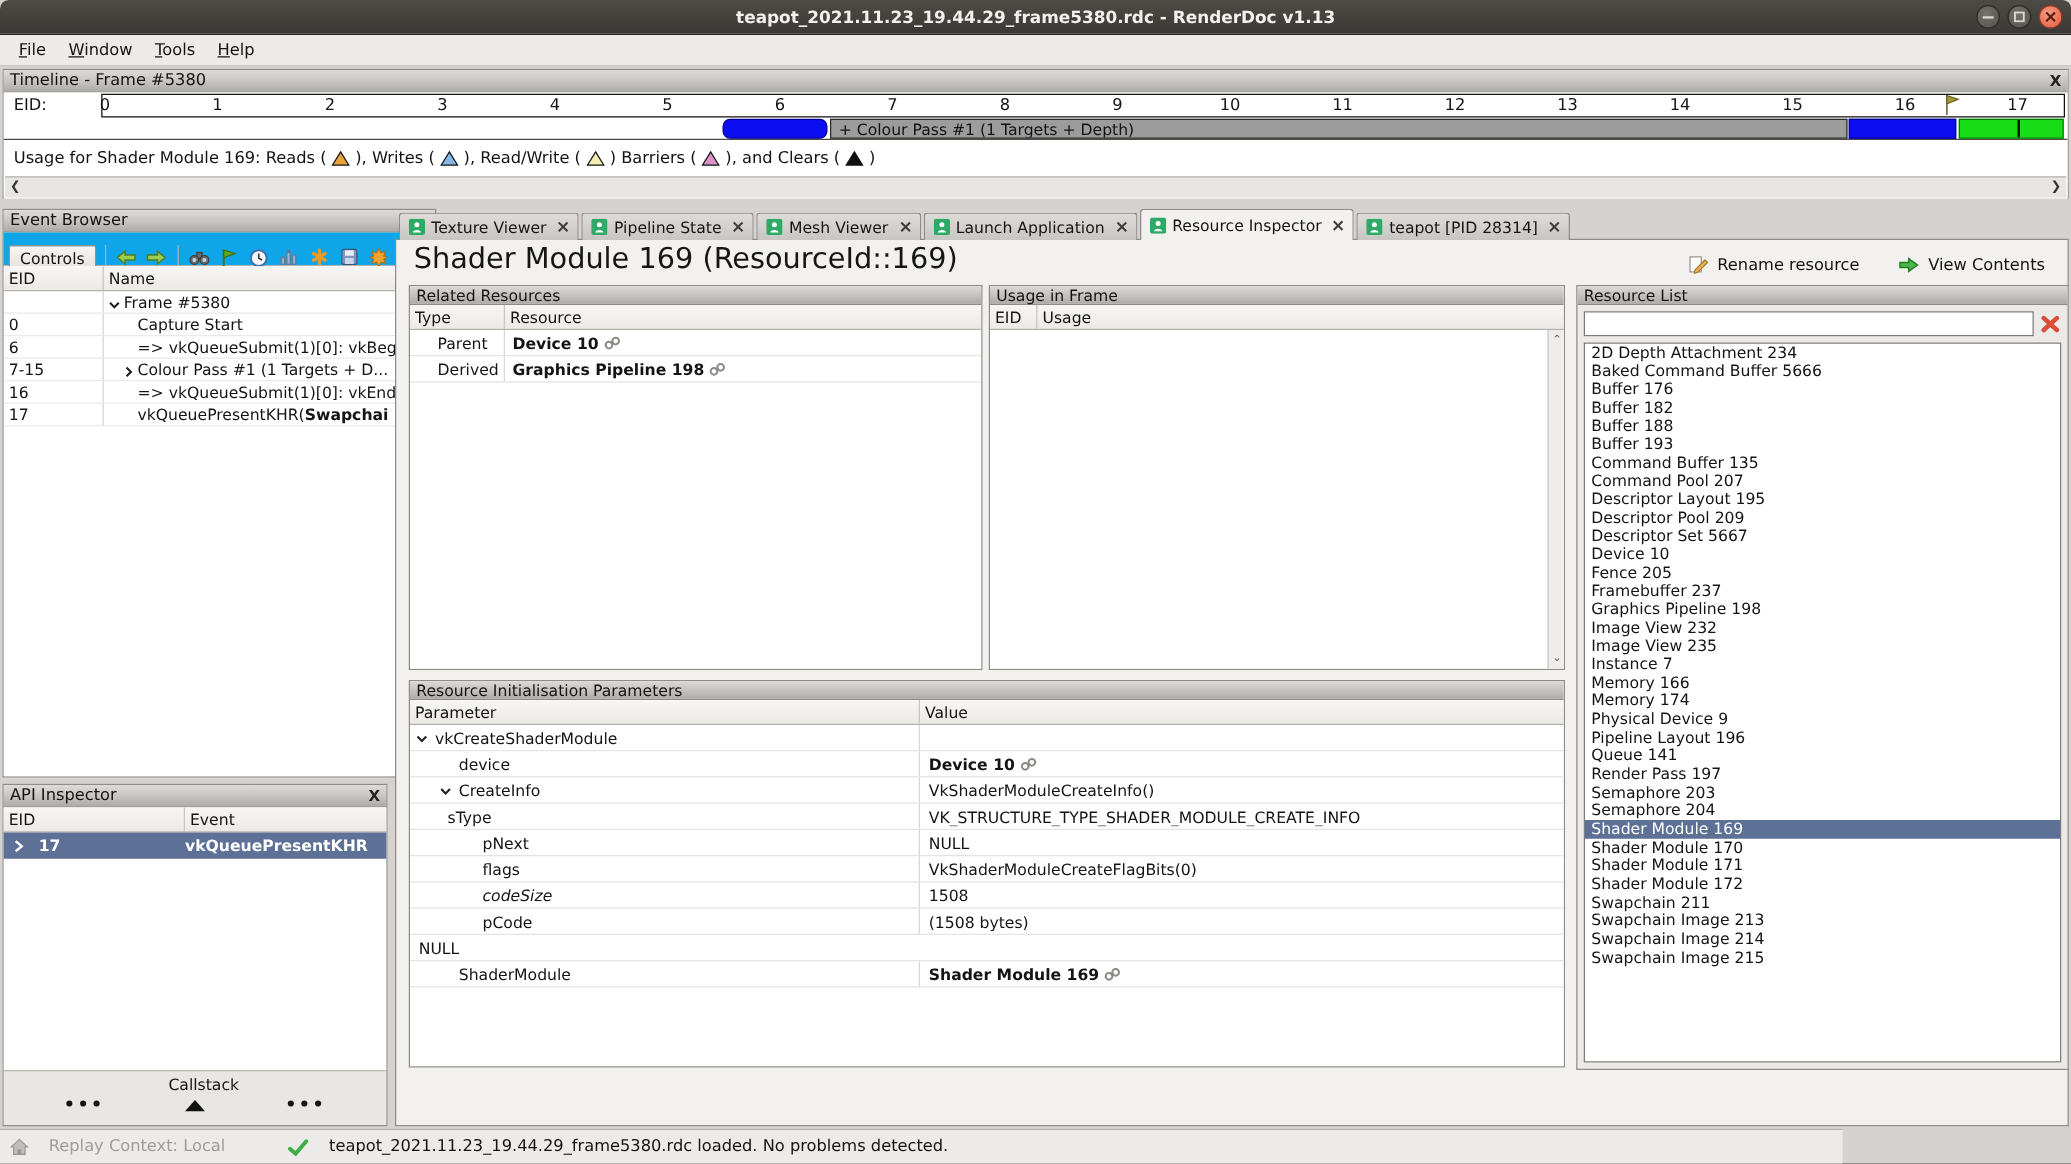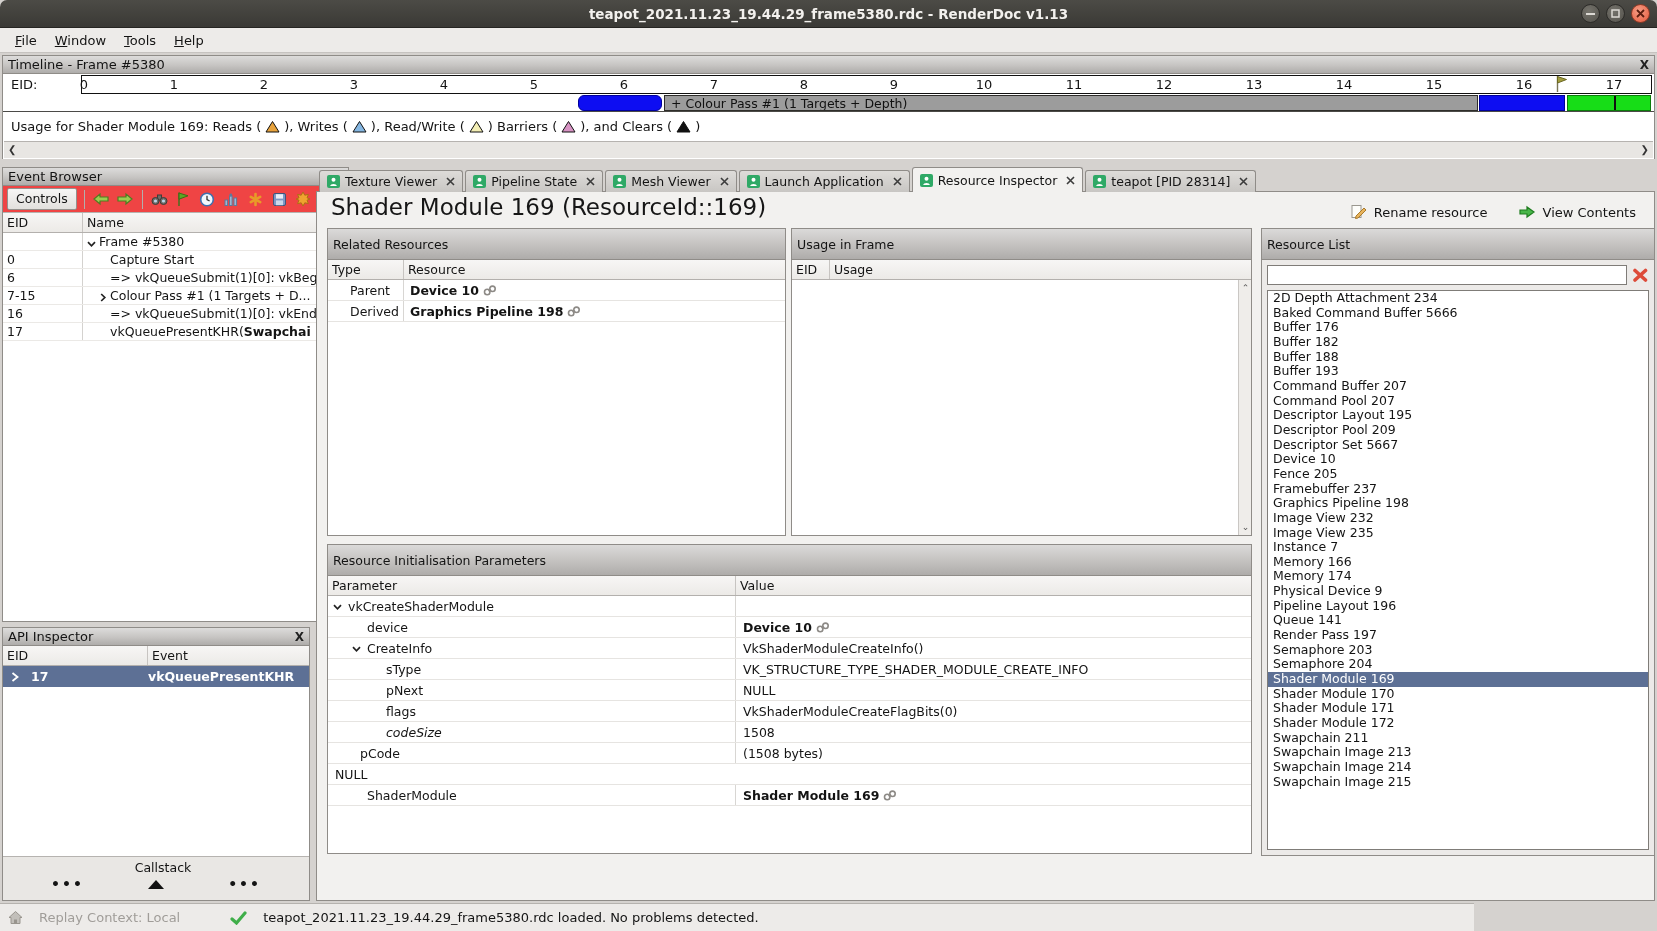--- a/index.html
+++ b/index.html
@@ -44,21 +44,21 @@
 .tl-hscroll { position:absolute; left:1px; right:1px; bottom:1px; height:17px; background:#e8e6e3; border-top:1px solid #b6b3b0; }
 .hs-arrow { position:absolute; top:2px; font-size:10px; color:#333; }
 
 
 .thead { display:flex; background:linear-gradient(#f7f6f5,#eceae7); border-bottom:1px solid #b3b0ad; font-size:12.5px; }
 .th { padding:2px 4px; height:19px; border-right:1px solid #c7c4c1; overflow:hidden; }
 .th:last-child { border-right:none; }
 
 
 #event-browser { left:2px; top:167px; width:347px; height:455px; display:flex; flex-direction:column; }
-.eb-toolbar { height:27px; background:#ef4444; display:flex; align-items:center; gap:5px; padding:0 4px; border-bottom:1px solid #b6b3b0; }
+.eb-toolbar { height:27px; background:#0ea5e9; display:flex; align-items:flex-start; gap:5px; padding:10px 4px; border-bottom:1px solid #b6b3b0; }
 .controls-btn { border:1px solid #949girls1; border:1px solid #94918d; background:linear-gradient(#f7f6f5,#e2e0dd); padding:2px 8px 3px; font-size:12.5px; border-radius:2px; }
 .tb-sep { width:1px; height:19px; background:#b2afac; margin:0 2px; }
 .icn { display:flex; align-items:center; justify-content:center; width:19px; height:19px; }
 .eb-table { flex:1; background:#fff; position:relative; overflow:hidden; }
 .eb-row { display:flex; height:18px; align-items:center; font-size:12.5px; border-bottom:1px solid #ebe9e6; }
 .eb-eid { width:80px; padding:0 4px; border-right:1px solid #d4d2cf; height:100%; display:flex; align-items:center; }
 .eb-name { flex:1; position:relative; height:100%; display:flex; align-items:center; white-space:nowrap; overflow:hidden; }
 .vscroll { position:absolute; right:1px; top:1px; bottom:1px; width:13px; background:#efEDEA; background:#efedea; border-left:1px solid #cac7c4; }
 .vs-arrow { position:absolute; left:1px; width:11px; text-align:center; color:#555; font-size:9px; }
 
@@ -82,21 +82,21 @@
   border-radius:3px 3px 0 0; margin-right:2px; font-size:12.5px; position:relative; z-index:1; white-space:nowrap; }
 .tab.active { background:#f2f1ef; height:25px; z-index:3; }
 .tab .tx { color:#444; font-size:11px; margin-left:4px; font-weight:bold; }
 .content { position:absolute; left:0; right:0; top:25px; bottom:0; background:#f2f1ef; border:1px solid #8f8c88; border-top:none; z-index:2; }
 .heading { position:absolute; left:14px; top:2px; font-size:23px; color:#161616; }
 .hdr-btns { position:absolute; right:18px; top:12px; display:flex; gap:30px; font-size:13px; }
 .hbtn { display:flex; align-items:center; gap:7px; cursor:default; }
 
 
 .group { position:absolute; border:1px solid #8f8c88; background:#fff; display:flex; flex-direction:column; overflow:hidden; }
-.group-title { height:31px; background:linear-gradient(#dbdad9,#c3c1bf 55%,#aeacaa); border-bottom:1px solid #8f8c88;
+.group-title { height:15px; background:linear-gradient(#dbdad9,#c3c1bf 55%,#aeacaa); border-bottom:1px solid #8f8c88;
   font-size:12.5px; display:flex; align-items:center; padding:0 5px; flex:none; }
 .gbody { flex:1; background:#fff; position:relative; overflow:hidden; }
 .g-row { display:flex; height:21px; align-items:center; font-size:12.5px; border-bottom:1px solid #e6e4e1; }
 .rel-type { width:76px; border-right:1px solid #d8d6d3; height:100%; display:flex; align-items:center; padding-left:22px; }
 .rel-res { flex:1; padding-left:6px; font-weight:bold; display:flex; align-items:center; gap:4px; }
 .p-param { width:408px; border-right:1px solid #d8d6d3; height:100%; display:flex; align-items:center; position:relative; white-space:nowrap; overflow:hidden; }
 .p-value { flex:1; padding-left:7px; display:flex; align-items:center; gap:4px; white-space:nowrap; overflow:hidden; }
 .exp { position:absolute; top:4px; }
 
 
@@ -598,21 +598,21 @@
                 <span class="exp" style="left: 23px;"><svg width="11" height="10">
                     <path d="M2 3.2 L5.5 6.8 L9 3.2" fill="none" stroke="#222" stroke-width="1.7"></path>
                   </svg></span>
                 <span>CreateInfo</span>
               </div>
               <div class="p-value">
                 <span>VkShaderModuleCreateInfo()</span>
               </div>
             </div>
             <div class="g-row">
-              <div class="p-param" style="padding-left: 58px;">
+              <div class="p-param" style="padding-left: 30px;">
                 <span>sType</span>
               </div>
               <div class="p-value">
                 <span>VK_STRUCTURE_TYPE_SHADER_MODULE_CREATE_INFO</span>
               </div>
             </div>
             <div class="g-row">
               <div class="p-param" style="padding-left: 58px;">
                 <span>pNext</span>
               </div>
@@ -630,21 +630,21 @@
             </div>
             <div class="g-row">
               <div class="p-param" style="padding-left: 58px; font-style: italic;">
                 <span>codeSize</span>
               </div>
               <div class="p-value">
                 <span>1508</span>
               </div>
             </div>
             <div class="g-row">
-              <div class="p-param" style="padding-left: 32px; text-align: right;">
+              <div class="p-param" style="padding-left: 58px; text-align: right;">
                 <span>pCode</span>
               </div>
               <div class="p-value">
                 <span>(1508 bytes)</span>
               </div>
             </div>
             <div class="g-row">
               <div class="p-value">
                 <span>NULL</span>
               </div>
@@ -682,21 +682,21 @@
               </svg>
             </span>
         </div>
         <div class="rl-box" id="rl-items">
             <div class="rl-item">2D Depth Attachment 234</div>
             <div class="rl-item">Baked Command Buffer 5666</div>
             <div class="rl-item">Buffer 176</div>
             <div class="rl-item">Buffer 182</div>
             <div class="rl-item">Buffer 188</div>
             <div class="rl-item">Buffer 193</div>
-            <div class="rl-item">Command Buffer 207</div>
+            <div class="rl-item">Command Buffer 135</div>
             <div class="rl-item">Command Pool 207</div>
             <div class="rl-item">Descriptor Layout 195</div>
             <div class="rl-item">Descriptor Pool 209</div>
             <div class="rl-item">Descriptor Set 5667</div>
             <div class="rl-item">Device 10</div>
             <div class="rl-item">Fence 205</div>
             <div class="rl-item">Framebuffer 237</div>
             <div class="rl-item">Graphics Pipeline 198</div>
             <div class="rl-item">Image View 232</div>
             <div class="rl-item">Image View 235</div>

